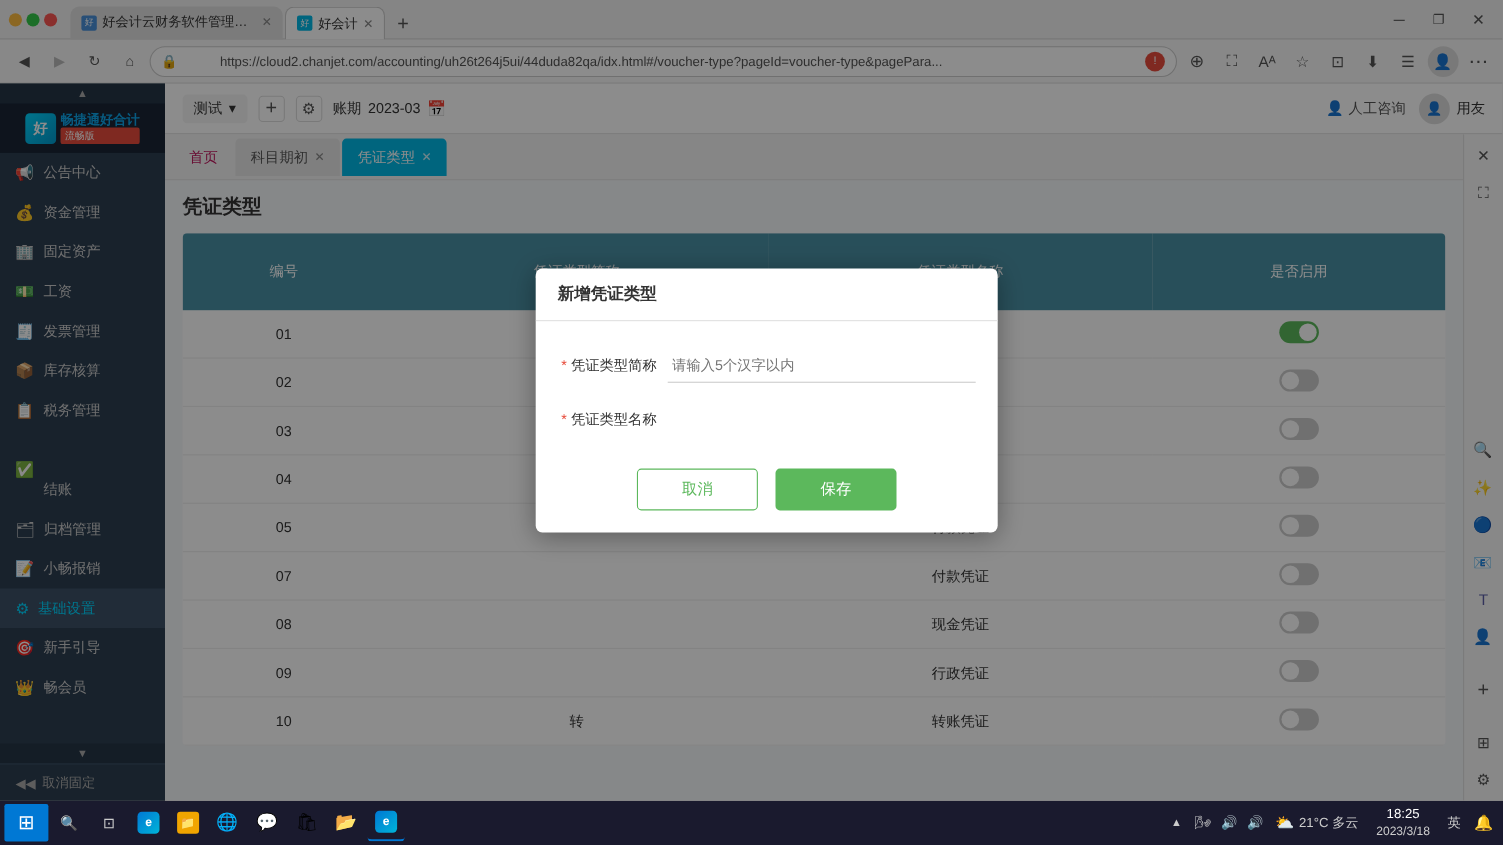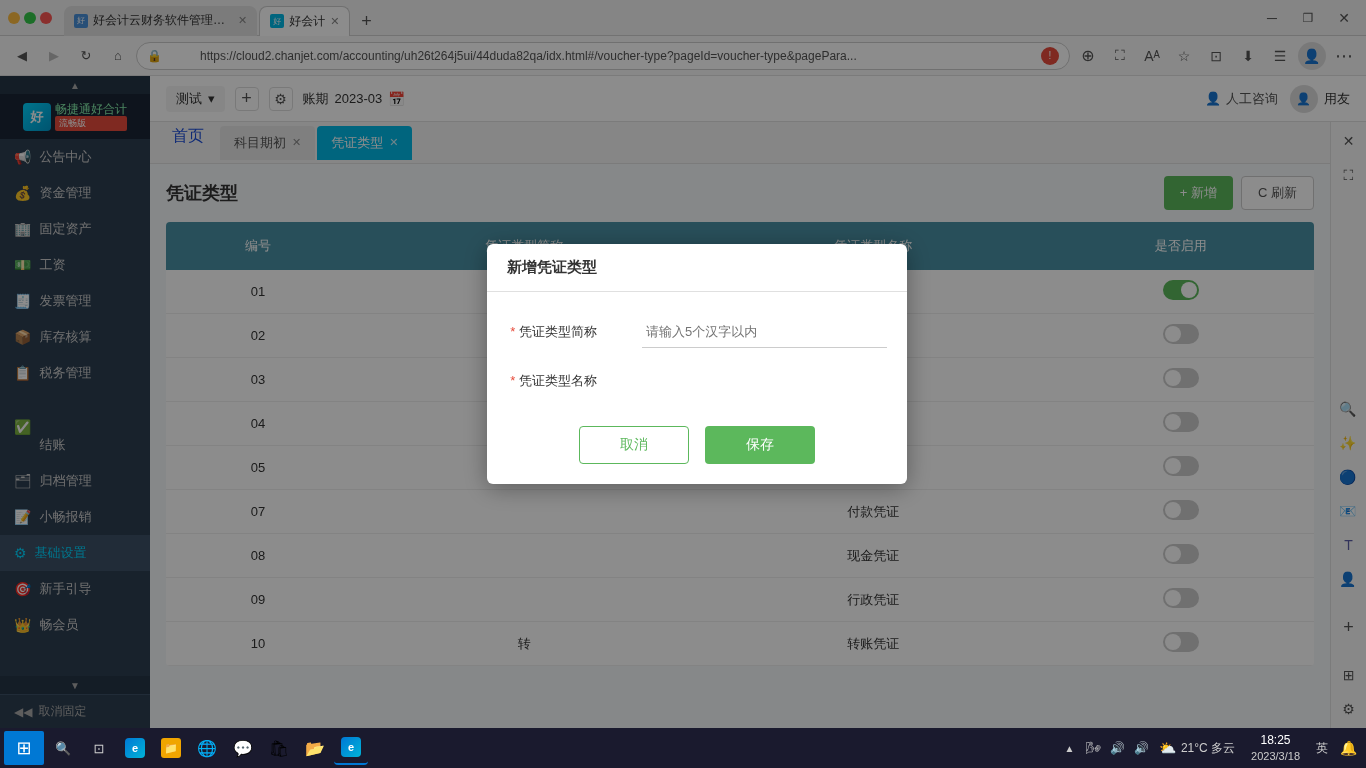--- a/index.html
+++ b/index.html
@@ -70,21 +70,21 @@
 <div style="display:flex;height:calc(768px - 76px - 40px);">
 
   <div style="width:150px;background:#2c3e50;display:flex;flex-direction:column;flex-shrink:0;position:relative;">
 
     <div style="height:18px;background:#253546;display:flex;align-items:center;justify-content:center;cursor:pointer;color:#aaa;font-size:10px;">▲</div>
 
     <div style="background:#1a2535;display:flex;flex-direction:column;align-items:center;justify-content:center;padding:8px;gap:4px;">
       <div style="display:flex;align-items:center;gap:4px;">
         <div style="width:28px;height:28px;background:linear-gradient(135deg,#00d4ff,#0099cc);border-radius:4px;display:flex;align-items:center;justify-content:center;color:white;font-size:13px;font-weight:bold;">好</div>
         <div style="display:flex;flex-direction:column;">
-          <span style="color:#86efac;font-size:12px;font-weight:normal;line-height:1.2;">畅捷通好合计</span>
+          <span style="color:#0ea5e9;font-size:12px;font-weight:bold;line-height:1.2;">畅捷通好合计</span>
           <span style="background:#e74c3c;color:white;font-size:9px;padding:1px 4px;border-radius:2px;display:inline-block;">流畅版</span>
         </div>
       </div>
     </div>
 
     <div style="flex:1;overflow-y:auto;">
       <div style="display:flex;align-items:center;gap:8px;padding:9px 14px;color:#ccc;cursor:pointer;">
         <span style="font-size:14px;">📢</span>
         <span style="font-size:13px;">公告中心</span>
       </div>
@@ -169,47 +169,43 @@
           <div style="width:28px;height:28px;border-radius:50%;background:#ddd;display:flex;align-items:center;justify-content:center;font-size:12px;">👤</div>
           <span style="font-size:13px;color:#333;">用友</span>
         </div>
       </div>
     </div>
 
     <div style="flex:1;display:flex;overflow:hidden;">
       <div style="flex:1;display:flex;flex-direction:column;overflow:hidden;">
 
         <div style="height:42px;background:#f5f5f5;border-bottom:1px solid #e0e0e0;display:flex;align-items:center;padding:0 8px;gap:2px;">
-          <div style="height:34px;padding:0 14px;display:flex;align-items:flex-start;gap:6px;font-size:16px;cursor:pointer;color:#1d4ed8;border-radius:4px 4px 0 0;">
+          <div style="height:34px;padding:0 14px;display:flex;align-items:center;gap:6px;font-size:13px;cursor:pointer;color:#be185d;border-radius:4px 4px 0 0;">
             <span>首页</span>
           </div>
           <div style="height:34px;padding:0 14px;display:flex;align-items:center;gap:6px;font-size:13px;cursor:pointer;color:#555;border-radius:4px 4px 0 0;background:#e8e8e8;">
             <span>科目期初</span>
             <span style="cursor:pointer;font-size:11px;color:#888;">✕</span>
           </div>
           <div style="height:34px;padding:0 14px;display:flex;align-items:center;gap:6px;font-size:13px;cursor:pointer;background:#00b8e6;color:white;border-radius:4px 4px 0 0;">
             <span>凭证类型</span>
             <span style="cursor:pointer;font-size:11px;color:rgba(255,255,255,0.8);">✕</span>
           </div>
         </div>
 
         <div style="flex:1;overflow:auto;padding:12px 16px;background:#f5f7fa;">
 
           <div style="display:flex;align-items:center;justify-content:space-between;margin-bottom:12px;">
             <span style="font-size:18px;font-weight:bold;color:#333;">凭证类型</span>
-            <div style="display:flex;gap:8px;">
-              <button style="background:#5cb85c;color:white;border:none;padding:7px 16px;border-radius:4px;cursor:pointer;font-size:13px;">+ 新增</button>
-              <button style="background:white;color:#555;border:1px solid #ccc;padding:7px 16px;border-radius:4px;cursor:pointer;font-size:13px;">C 刷新</button>
-            </div>
           </div>
 
           <table style="width:100%;border-collapse:collapse;background:white;border-radius:4px;overflow:hidden;">
             <thead>
               <tr style="background:#4a90a4;">
-                <th style="color:white;padding:15px 16px;text-align:center;font-size:13px;font-weight:normal;">编号</th>
+                <th style="color:white;padding:26px 16px;text-align:center;font-size:13px;font-weight:normal;">编号</th>
                 <th style="color:white;padding:10px 16px;text-align:center;font-size:13px;font-weight:normal;">凭证类型简称</th>
                 <th style="color:white;padding:10px 16px;text-align:center;font-size:13px;font-weight:normal;">凭证类型名称</th>
                 <th style="color:white;padding:10px 16px;text-align:center;font-size:13px;font-weight:normal;">是否启用</th>
               </tr>
             </thead>
             <tbody id="table-body">
             <tr style="border-bottom: 1px solid rgb(238, 238, 238); cursor: pointer;">
                   <td style="padding: 10px 16px; text-align: center; font-size: 13px; color: rgb(51, 51, 51);">01</td>
                   <td style="padding: 10px 16px; text-align: center; font-size: 13px; color: rgb(51, 51, 51);">记</td>
                   <td style="padding: 10px 16px; text-align: center; font-size: 13px; color: rgb(51, 51, 51);">记账凭证</td>
@@ -332,21 +328,21 @@
   <div style="background:white;border-radius:6px;width:420px;box-shadow:0 4px 24px rgba(0,0,0,0.35);overflow:hidden;">
     <div style="padding:14px 20px;font-size:15px;font-weight:bold;color:#333;border-bottom:1px solid #e0e0e0;">
       <span>新增凭证类型</span>
     </div>
     <div style="padding:24px 20px 12px;">
       <div style="display:flex;align-items:center;margin-bottom:24px;gap:10px;">
         <label style="font-size:13px;color:#333;width:90px;text-align:right;flex-shrink:0;">
           <span style="color:#e74c3c;">*</span>
           <span>凭证类型简称</span>
         </label>
-        <input type="text" style="flex: 1 1 0%; height: 32px; border-top: none; border-right: none; border-left: none; border-image: initial; border-bottom: 1px solid rgb(204, 204, 204); outline: none; font-size: 13px; color: rgb(51, 51, 51); padding: 0px 4px; background: transparent; margin-left: 35px;" placeholder="请输入5个汉字以内">
+        <input type="text" style="flex: 1 1 0%; height: 32px; border-top: none; border-right: none; border-left: none; border-image: initial; border-bottom: 1px solid rgb(204, 204, 204); outline: none; font-size: 13px; color: rgb(51, 51, 51); padding: 0px 4px; background: transparent;" placeholder="请输入5个汉字以内">
       </div>
       <div style="display:flex;align-items:center;margin-bottom:8px;gap:10px;">
         <label style="font-size:13px;color:#333;width:90px;text-align:right;flex-shrink:0;">
           <span style="color:#e74c3c;">*</span>
           <span>凭证类型名称</span>
         </label>
       </div>
     </div>
     <div style="display:flex;justify-content:center;gap:16px;padding:16px 20px 20px;">
       <button style="width:110px;height:38px;background:white;border:1px solid #5cb85c;color:#5cb85c;border-radius:4px;cursor:pointer;font-size:14px;">取消</button>

